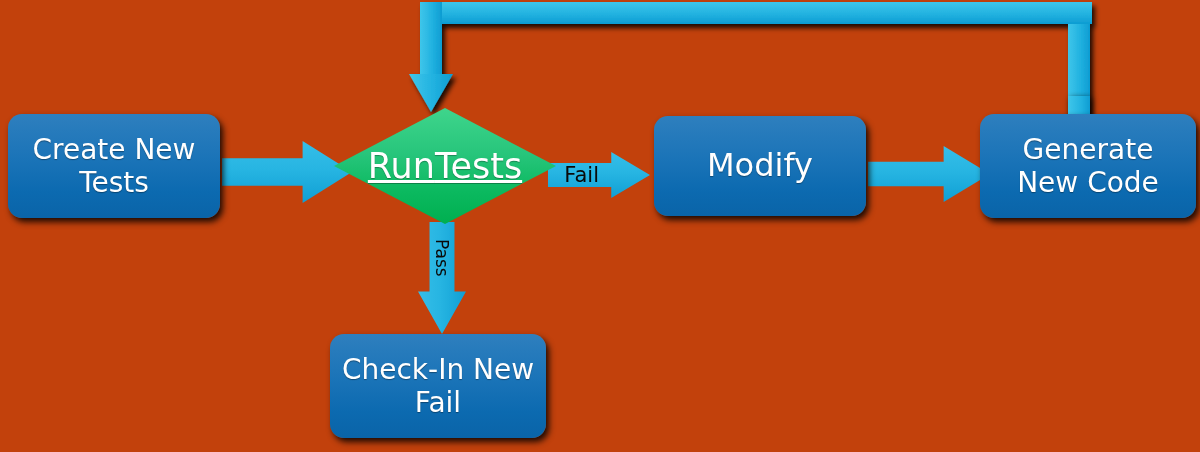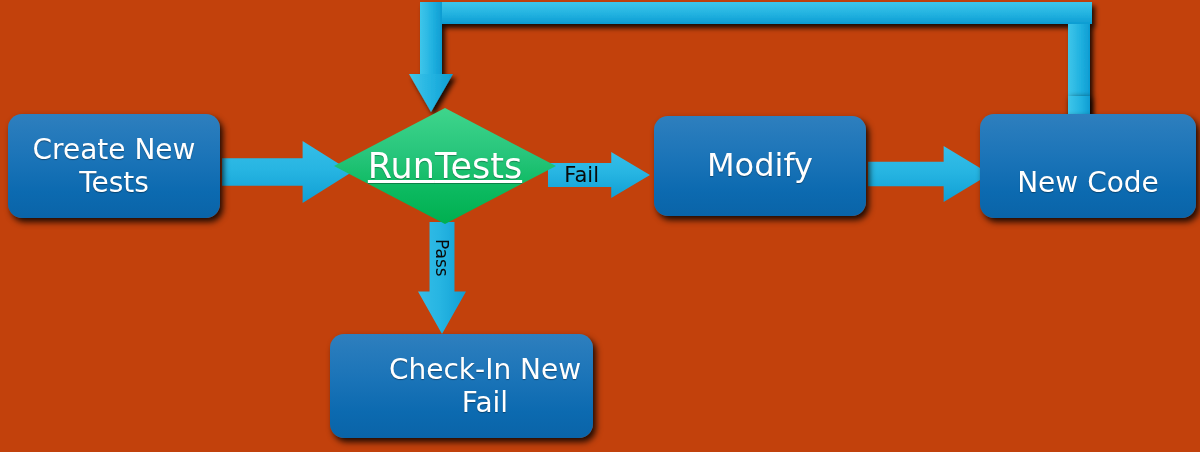--- a/index.html
+++ b/index.html
@@ -34,21 +34,21 @@
     display: block;
     width: 100%;
     padding: 0 6px;
     box-sizing: border-box;
     text-shadow: 0 1px 1px rgba(0,0,0,0.35);
   }
 
   #node-create-tests { left: 8px;   top: 114px; width: 212px; height: 104px; font-size: 28px; }
   #node-modify-prompt{ left: 654px; top: 116px; width: 212px; height: 100px; font-size: 32px; }
   #node-generate-code{ left: 980px; top: 114px; width: 216px; height: 104px; font-size: 28px; }
-  #node-checkin-code { left: 330px; top: 334px; width: 216px; height: 104px; font-size: 28px; padding-left: 47px; }
+  #node-checkin-code { left: 330px; top: 334px; width: 216px; height: 104px; font-size: 28px; }
 
   
   #node-run-tests {
     position: absolute;
     left: 334px;
     top: 108px;
     width: 222px;
     height: 116px;
     z-index: 6;
   }
@@ -221,21 +221,21 @@
     <span class="label">Fail</span>
   </div>
 
   <div class="node-box" id="node-modify-prompt">
     <span class="label"><span>Modify</span><br></span>
   </div>
 
   <div class="block-arrow-right" id="arrow-modify-to-gen"></div>
 
   <div class="node-box" id="node-generate-code">
-    <span class="label"><br><span>New Code</span></span>
+    <span class="label"><span>Generate</span><br><span>New Code</span></span>
   </div>
 
   <div id="arrow-pass">
     <div class="shape"></div>
     <span class="label">Pass</span>
   </div>
 
   <div class="node-box" id="node-checkin-code">
     <span class="label"><span>Check-In New</span><br><span>Fail</span></span>
   </div>

